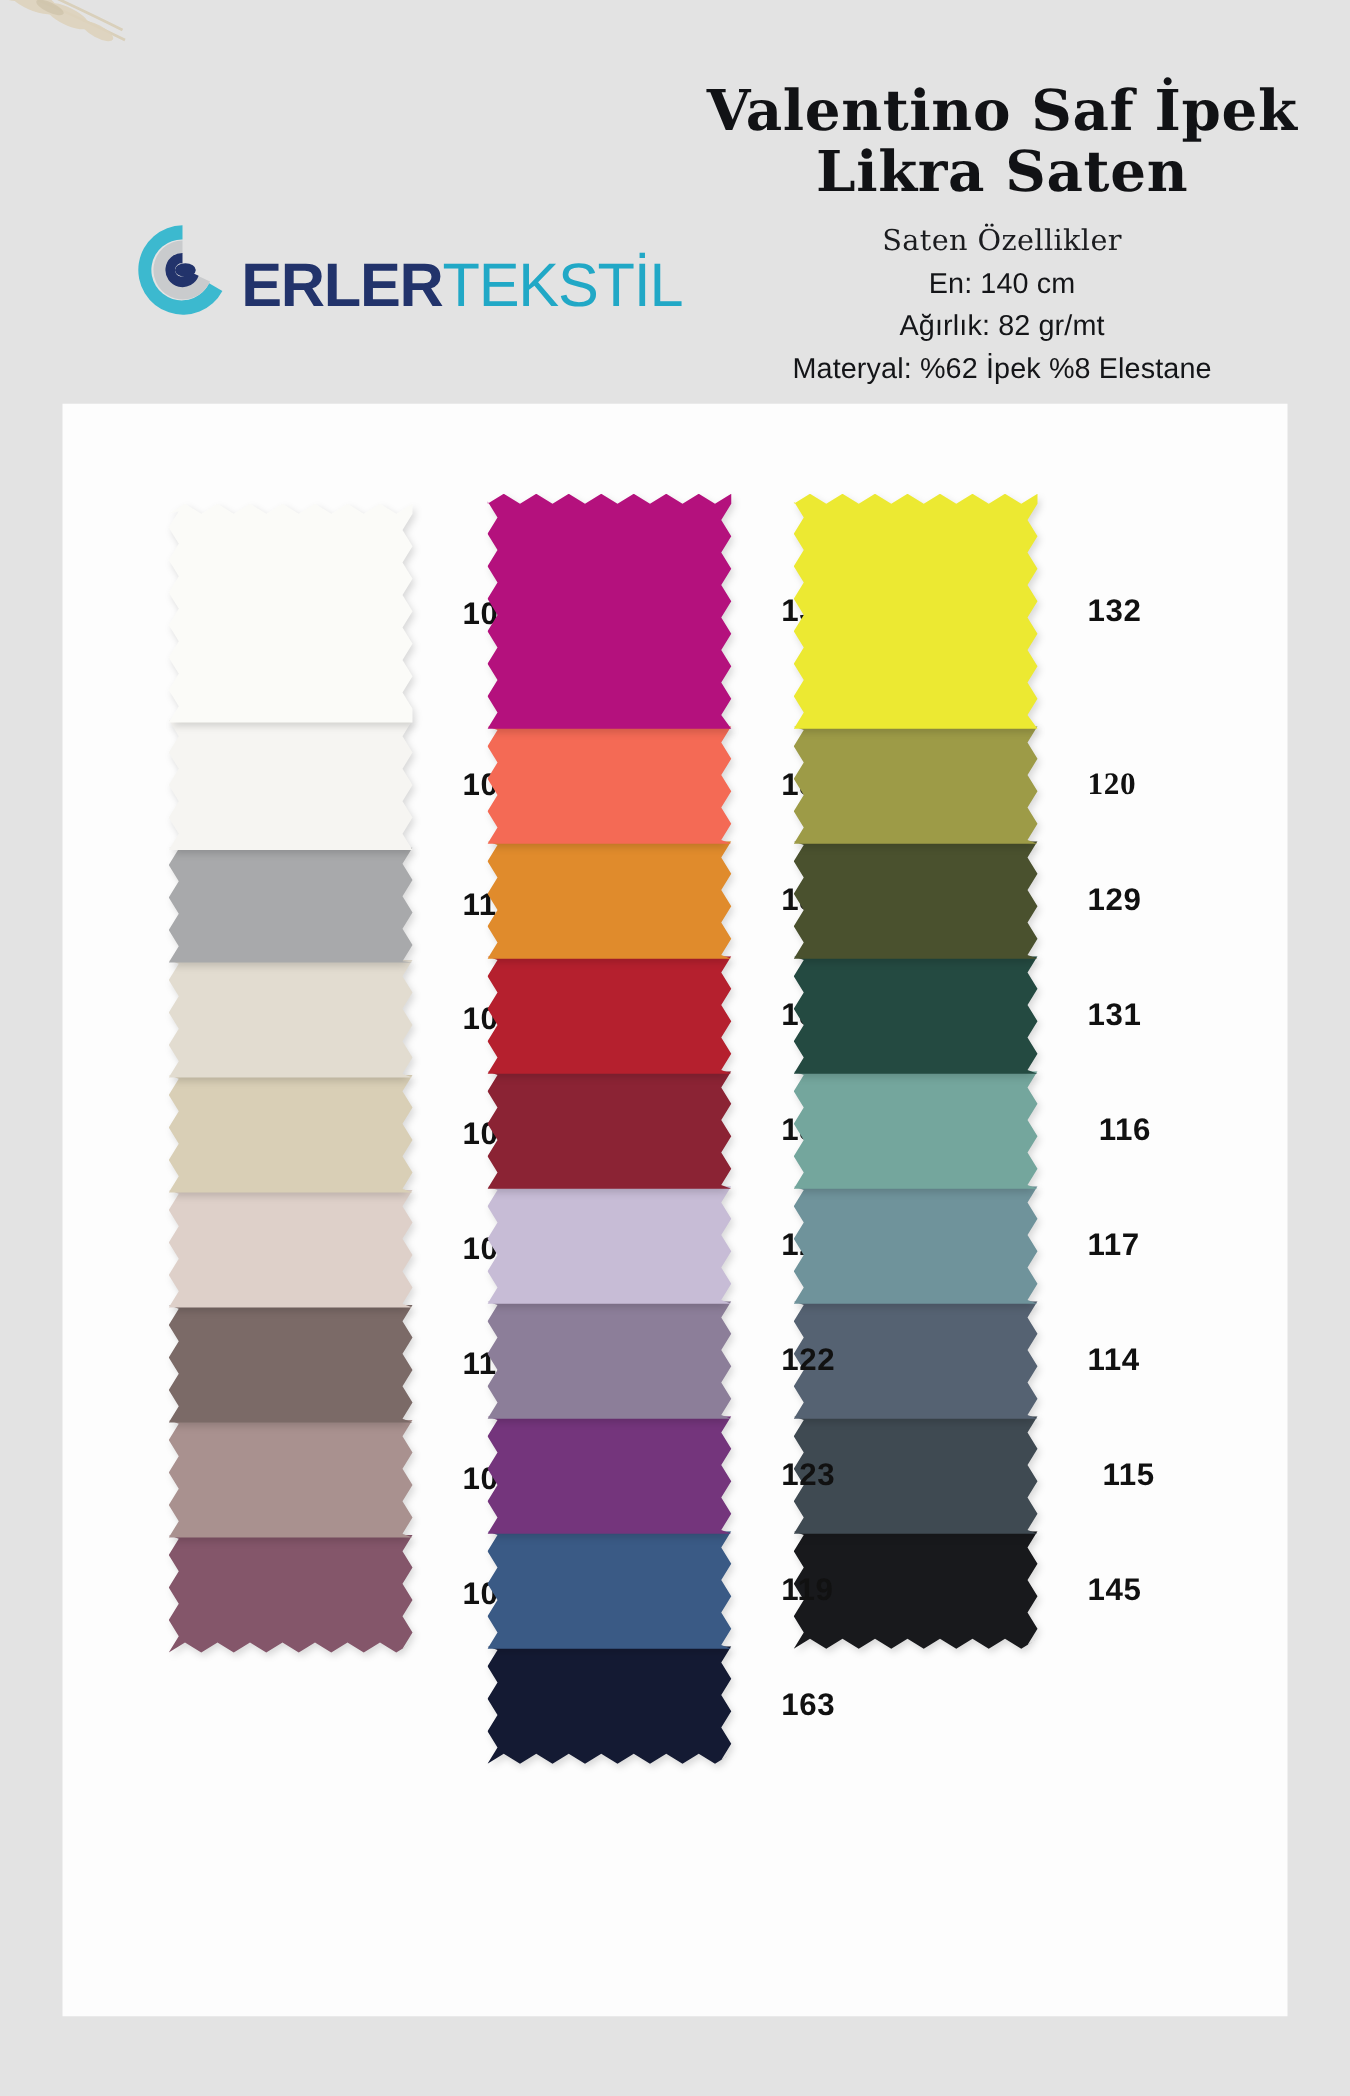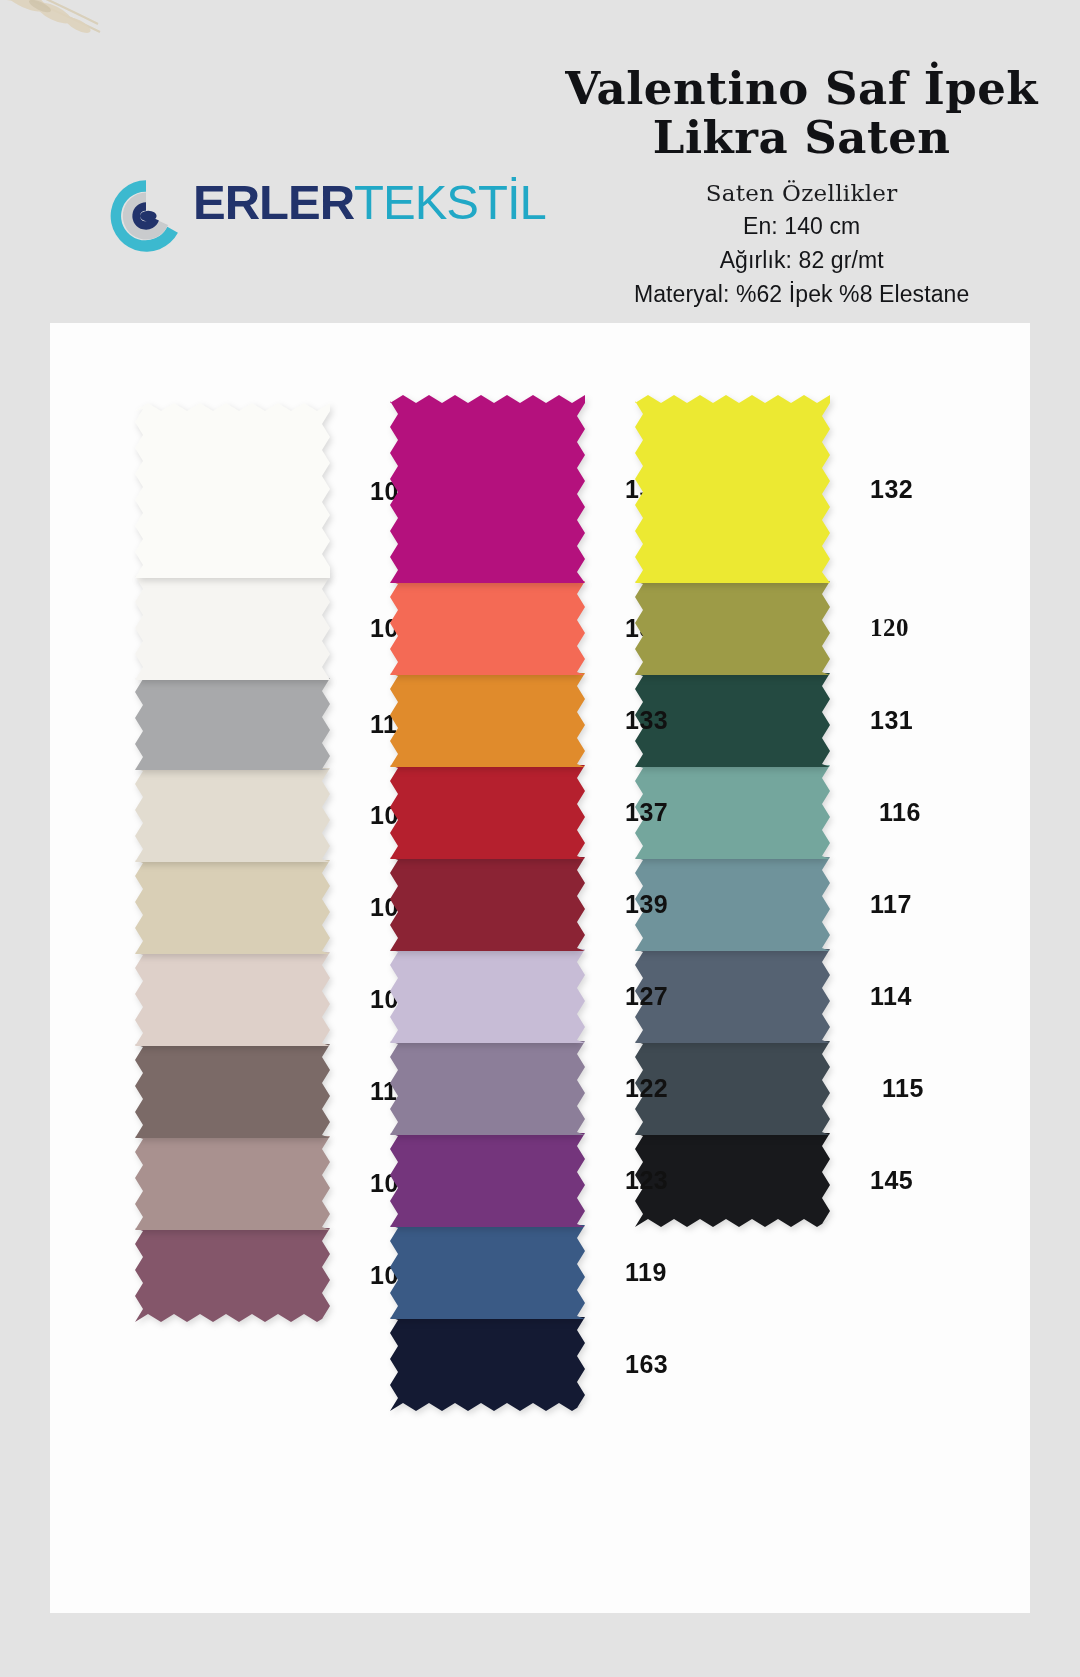--- a/index.html
+++ b/index.html
@@ -40,21 +40,21 @@
     font-family:"Liberation Sans", sans-serif;
     font-size:23px;
     color:#141518;
     margin-top:7px;
     letter-spacing:0.1px;
   }
 
   
   .logo{
     position:absolute;left:108px;top:178px;
-    display:flex;align-items:flex-start;
+    display:flex;align-items:flex-end;
   }
   .logo-mark{width:76px;height:76px;flex:0 0 auto;}
   .logo-text{
     font-family:"Liberation Sans", sans-serif;
     font-weight:700;
     font-size:49px;
     letter-spacing:-1px;
     margin-left:9px;
     line-height:1;
     white-space:nowrap;
@@ -300,20 +300,28 @@
         <div class="sw-label" style="left: 235px; top: 80px;">132</div>
       </div>
       <div class="sw-row" style="position: relative; margin-top: -4px; z-index: 39;">
         <div style="filter: drop-shadow(rgba(0, 0, 0, 0.14) 2px 3px 3px);">
           <svg width="201" height="96" viewBox="0 0 201 96" style="display: block;">
             <path d="M0,0 L195,0 L195,0 L187,13 L195,26 L187,39 L195,52 L187,65 L195,78 L187,91 L195,94 L0,94 L0,94 L8,81 L0,68 L8,55 L0,42 L8,29 L0,16 L8,3 Z" fill="#9d9b47"></path>
           </svg>
         </div>
         <div class="sw-label" style="left: 235px; top: 33px; font-family: Liberation Serif, serif;">120</div>
       </div>
+      <div class="sw-row" style="position: relative; margin-top: -4px; z-index: 38;">
+        <div style="filter: drop-shadow(rgba(0, 0, 0, 0.14) 2px 3px 3px);">
+          <svg width="201" height="96" viewBox="0 0 201 96" style="display: block;">
+            <path d="M0,0 L195,0 L195,0 L187,13 L195,26 L187,39 L195,52 L187,65 L195,78 L187,91 L195,94 L0,94 L0,94 L8,81 L0,68 L8,55 L0,42 L8,29 L0,16 L8,3 Z" fill="#4a512e"></path>
+          </svg>
+        </div>
+        <div class="sw-label" style="left: 235px; top: 33px;">129</div>
+      </div>
       <div class="sw-row" style="position: relative; margin-top: -4px; z-index: 37;">
         <div style="filter: drop-shadow(rgba(0, 0, 0, 0.14) 2px 3px 3px);">
           <svg width="201" height="96" viewBox="0 0 201 96" style="display: block;">
             <path d="M0,0 L195,0 L195,0 L187,13 L195,26 L187,39 L195,52 L187,65 L195,78 L187,91 L195,94 L0,94 L0,94 L8,81 L0,68 L8,55 L0,42 L8,29 L0,16 L8,3 Z" fill="#244a41"></path>
           </svg>
         </div>
         <div class="sw-label" style="left: 235px; top: 33px;">131</div>
       </div>
       <div class="sw-row" style="position: relative; margin-top: -4px; z-index: 36;">
         <div style="filter: drop-shadow(rgba(0, 0, 0, 0.14) 2px 3px 3px);">

